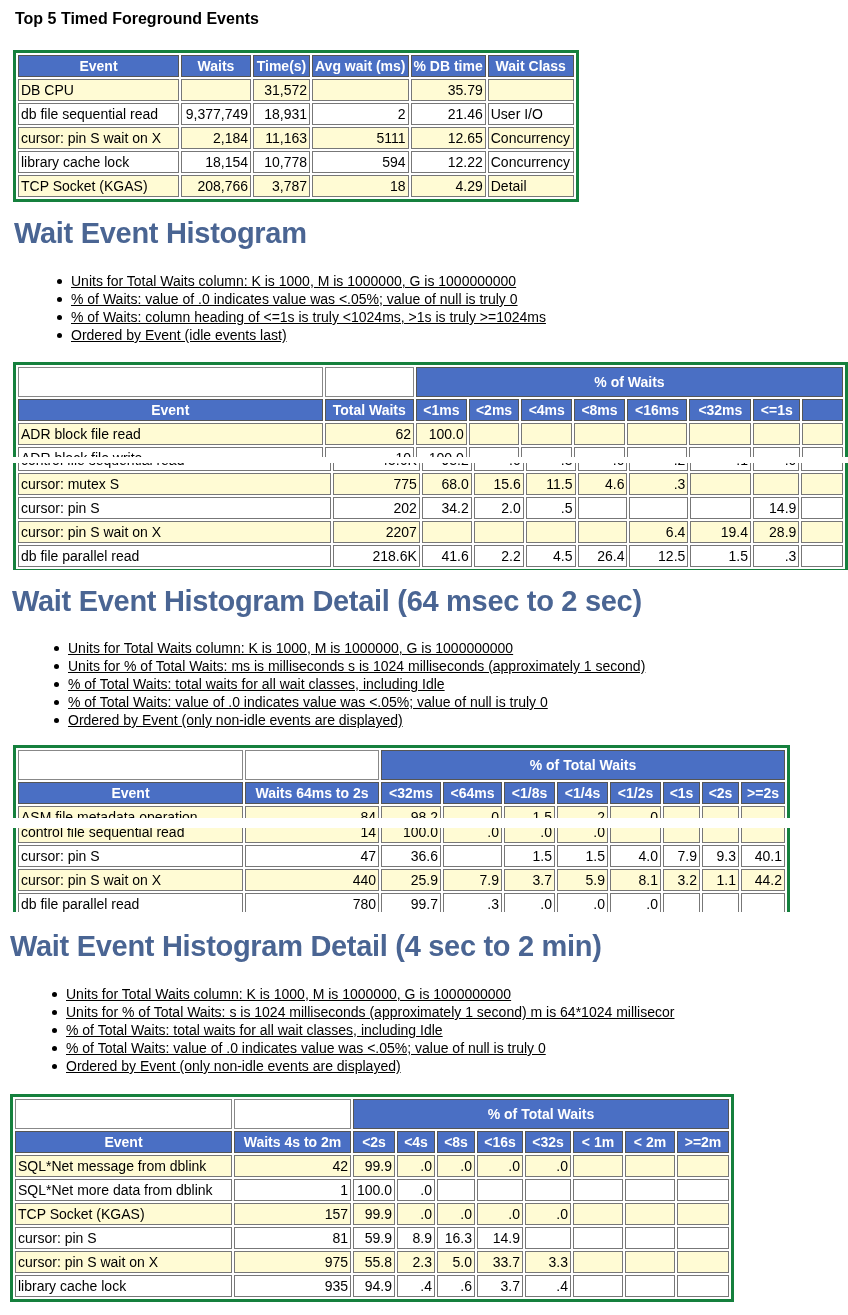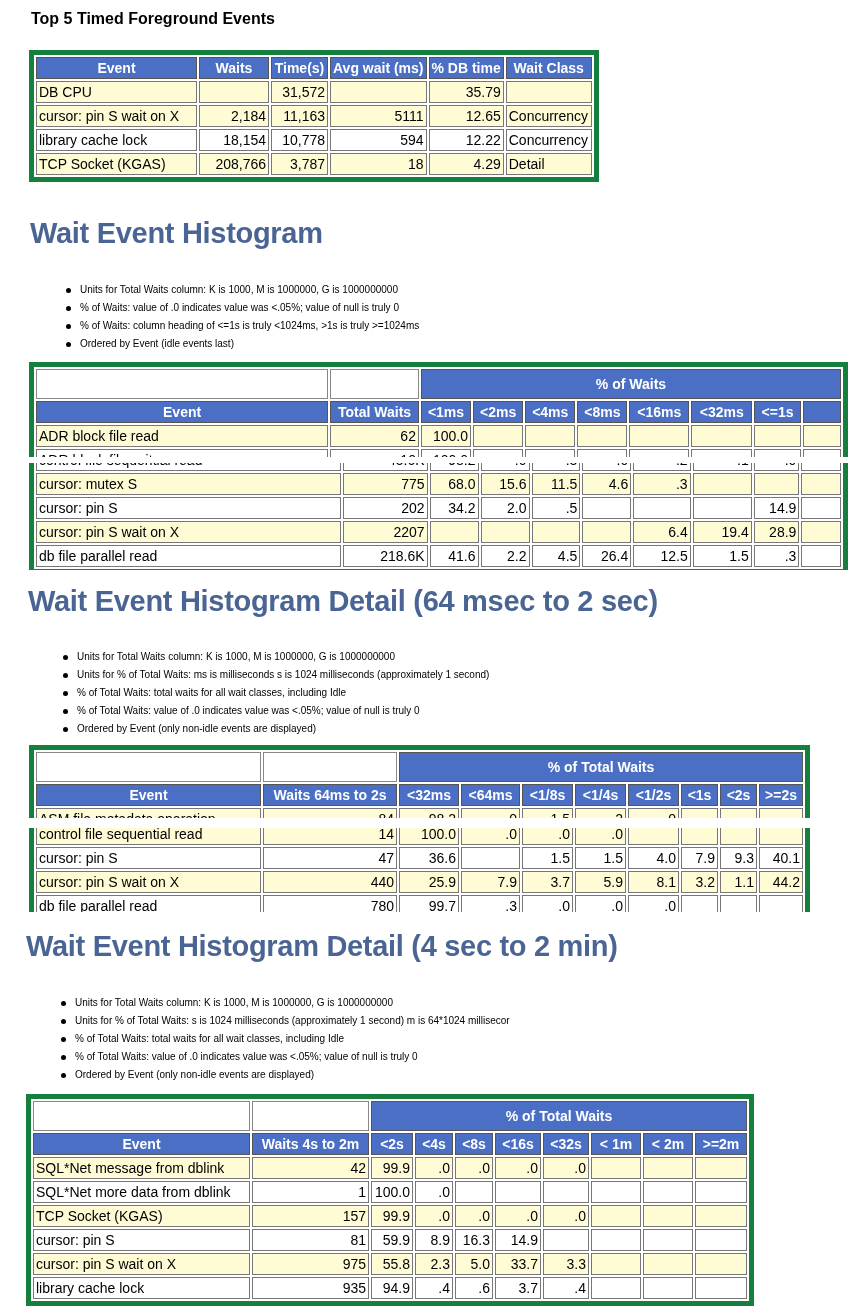--- a/index.html
+++ b/index.html
@@ -1,23 +1,23 @@
 <!DOCTYPE html>
 <html><head>
 <meta charset="utf-8">
 <style>
   html,body{margin:0;padding:0;background:#fff;}
   body{width:848px;height:1315px;position:relative;overflow:hidden;font-family:"Liberation Sans",sans-serif;color:#000;}
-  .abs{position:absolute;margin-left:16px;}
+  .abs{position:absolute;}
   .h3{font-weight:bold;font-size:16px;}
   .h2{font-weight:bold;font-size:29px;color:#4a6593;letter-spacing:-0.3px;}
-  ul.notes{margin:9px;padding:0 0 0 56px;font-size:10px;line-height:18px;list-style:none;}
+  ul.notes{margin:0;padding:0 0 0 56px;font-size:14px;line-height:18px;list-style:none;text-decoration:underline;}
   ul.notes li{position:relative;white-space:nowrap;}
   ul.notes li::before{content:"";position:absolute;left:-14px;top:7px;width:5px;height:5px;border-radius:50%;background:#000;}
-  table.awr{border-collapse:separate;border-spacing:2px;border:5px solid #15803d;background:#fff;font-size:14px;}
+  table.awr{border-collapse:separate;border-spacing:2px;border:3px solid #15803d;background:#fff;font-size:14px;}
   table.awr td, table.awr th{border:1px solid #777;padding:0 2px;height:20px;line-height:20px;white-space:nowrap;}
   table.awr th{background:#4a6fc4;color:#fff;font-weight:bold;border-color:#555;}
   table.awr th.blank{background:#fff;border-color:#888;}
   table.awr tr.odd td{background:#fffbd4;}
   table.awr tr.even td{background:#fff;}
   td.num{text-align:right;}
   td.txt{text-align:left;}
   .clip{position:absolute;overflow:hidden;left:0;width:848px;}
 </style>
 </head>
@@ -34,20 +34,28 @@
     <th style="width:68px">% DB time</th>
     <th style="width:80px">Wait Class</th>
   </tr>
   <tr class="odd">
     <td class="txt">DB CPU</td>
     <td class="num"></td>
     <td class="num">31,572</td>
     <td class="num"></td>
     <td class="num">35.79</td>
     <td class="txt"></td>
+  </tr>
+  <tr class="even">
+    <td class="txt">db file sequential read</td>
+    <td class="num">9,377,749</td>
+    <td class="num">18,931</td>
+    <td class="num">2</td>
+    <td class="num">21.46</td>
+    <td class="txt">User I/O</td>
   </tr>
   <tr class="odd">
     <td class="txt">cursor: pin S wait on X</td>
     <td class="num">2,184</td>
     <td class="num">11,163</td>
     <td class="num">5111</td>
     <td class="num">12.65</td>
     <td class="txt">Concurrency</td>
   </tr>
   <tr class="even">

